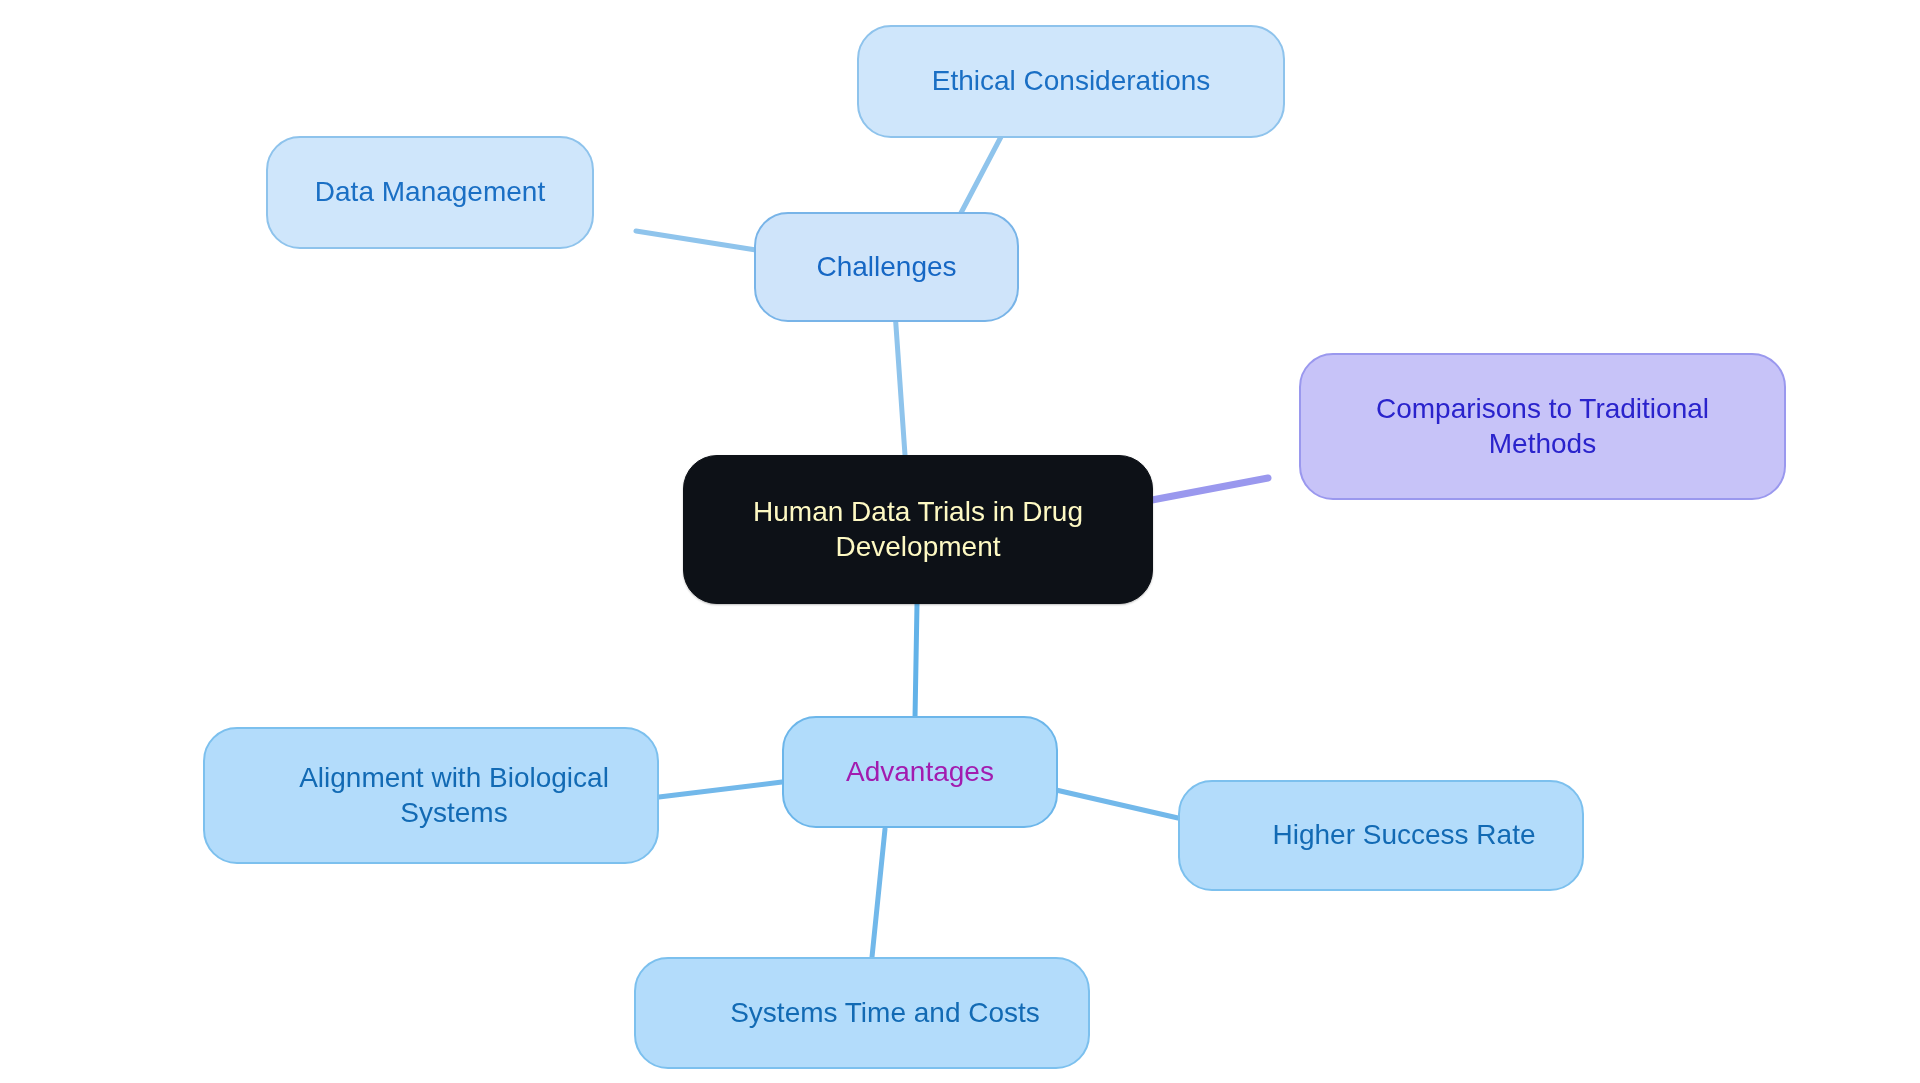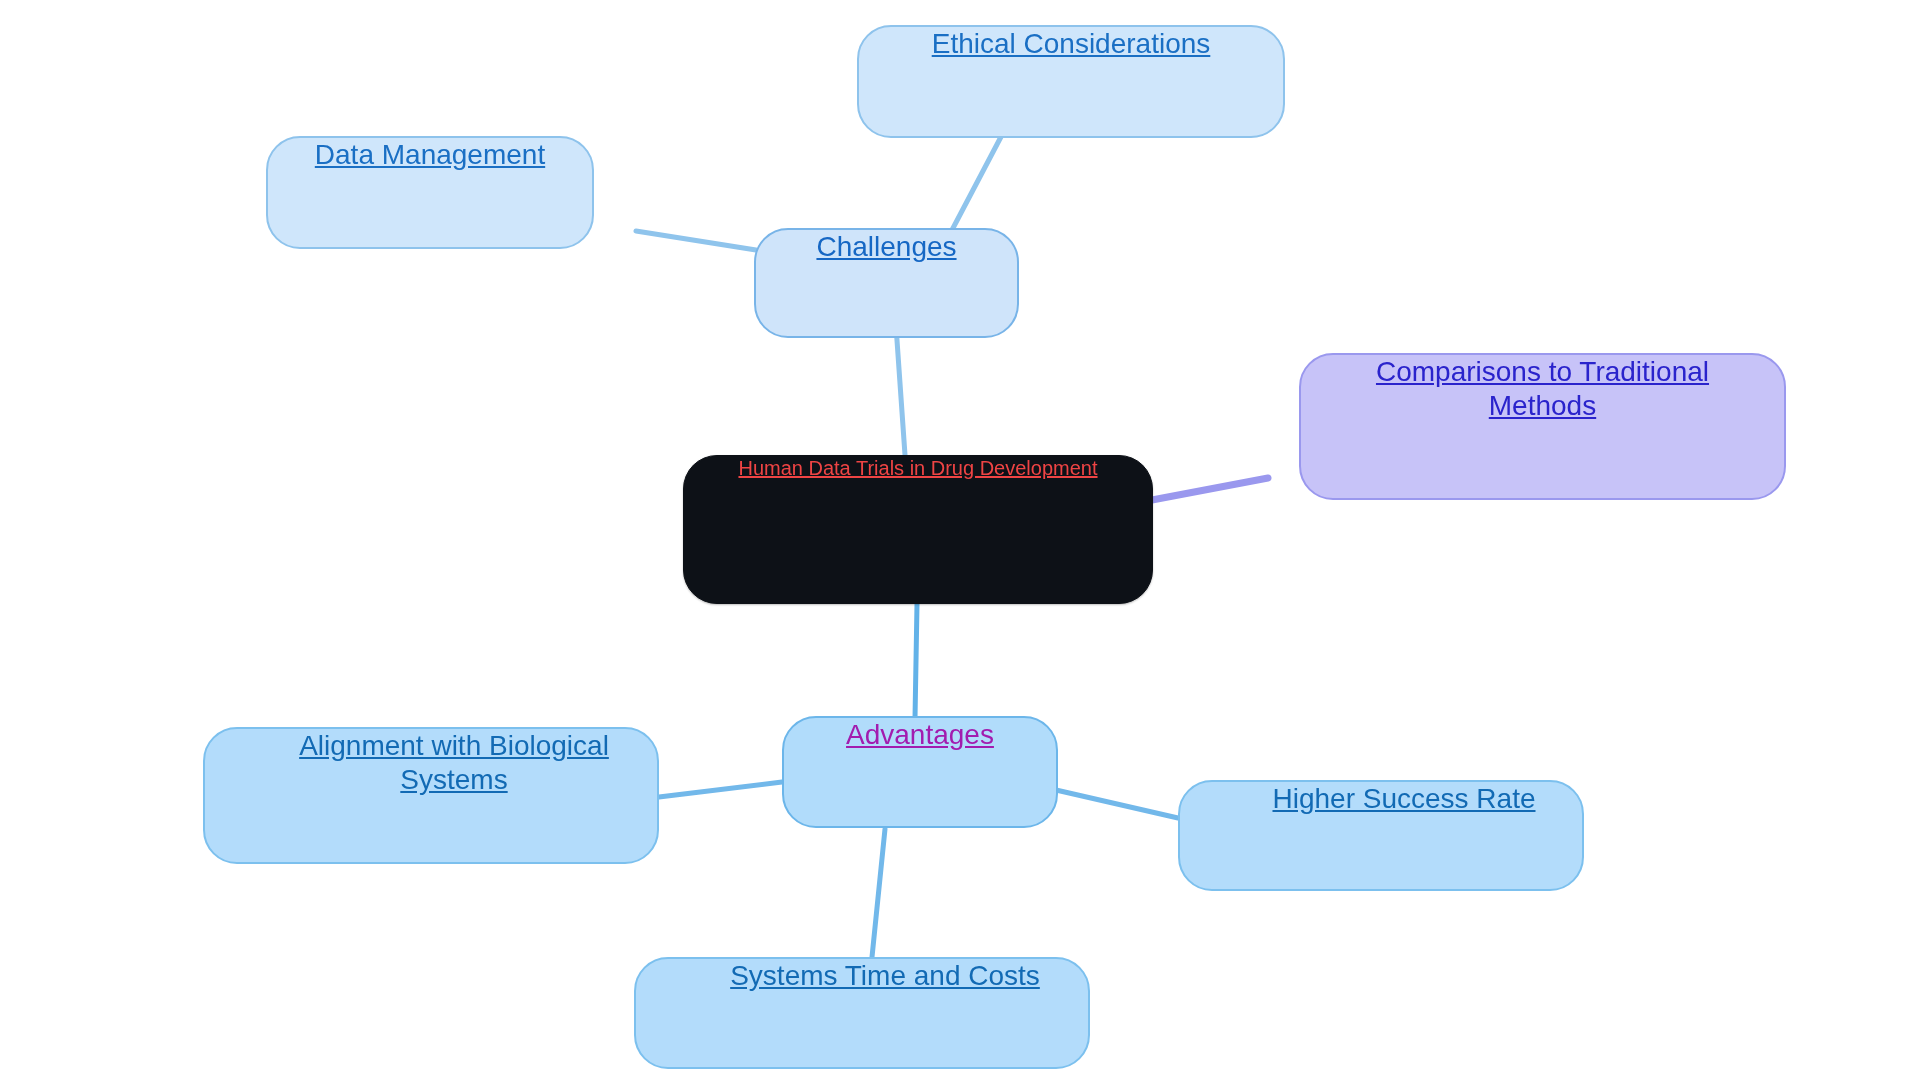--- a/index.html
+++ b/index.html
@@ -21,32 +21,32 @@
     left: 0;
     top: 0;
     width: 1920px;
     height: 1083px;
     pointer-events: none;
   }
   .node {
     position: absolute;
     box-sizing: border-box;
     display: flex;
+    align-items: center;
     justify-content: center;
     text-align: center;
     border-radius: 34px;
     line-height: 1.22;
     white-space: pre-line;
-    text-decoration: underline;
   }
   .node-root {
     background: #0d1117;
     border: 1px solid #0d1117;
-    color: #ef4444;
-    font-size: 20px;
+    color: #fef9c3;
+    font-size: 28px;
     border-radius: 34px;
     box-shadow: 0 1px 2px rgba(0,0,0,0.25);
   }
   .node-branch {
     background: #cfe4fa;
     border: 2px solid #78b4e8;
     color: #1667c4;
     font-size: 28px;
   }
   .node-branch-b {
@@ -93,21 +93,21 @@
   </svg>
 
   <div class="node node-leaf" style="left:857px; top:25px; width:428px; height:113px;">
     <span>Ethical Considerations</span>
   </div>
 
   <div class="node node-leaf" style="left:266px; top:136px; width:328px; height:113px;">
     <span>Data Management</span>
   </div>
 
-  <div class="node node-branch" style="left:754px; top:228px; width:265px; height:110px;">
+  <div class="node node-branch" style="left:754px; top:212px; width:265px; height:110px;">
     <span>Challenges</span>
   </div>
 
   <div class="node node-purple" style="left:1268px; top:353px; width:487px; height:147px;">
     <span>Comparisons to Traditional
 Methods</span>
   </div>
 
   <div class="node node-root" style="left:683px; top:455px; width:470px; height:149px;">
     <span>Human Data Trials in Drug Development</span>

